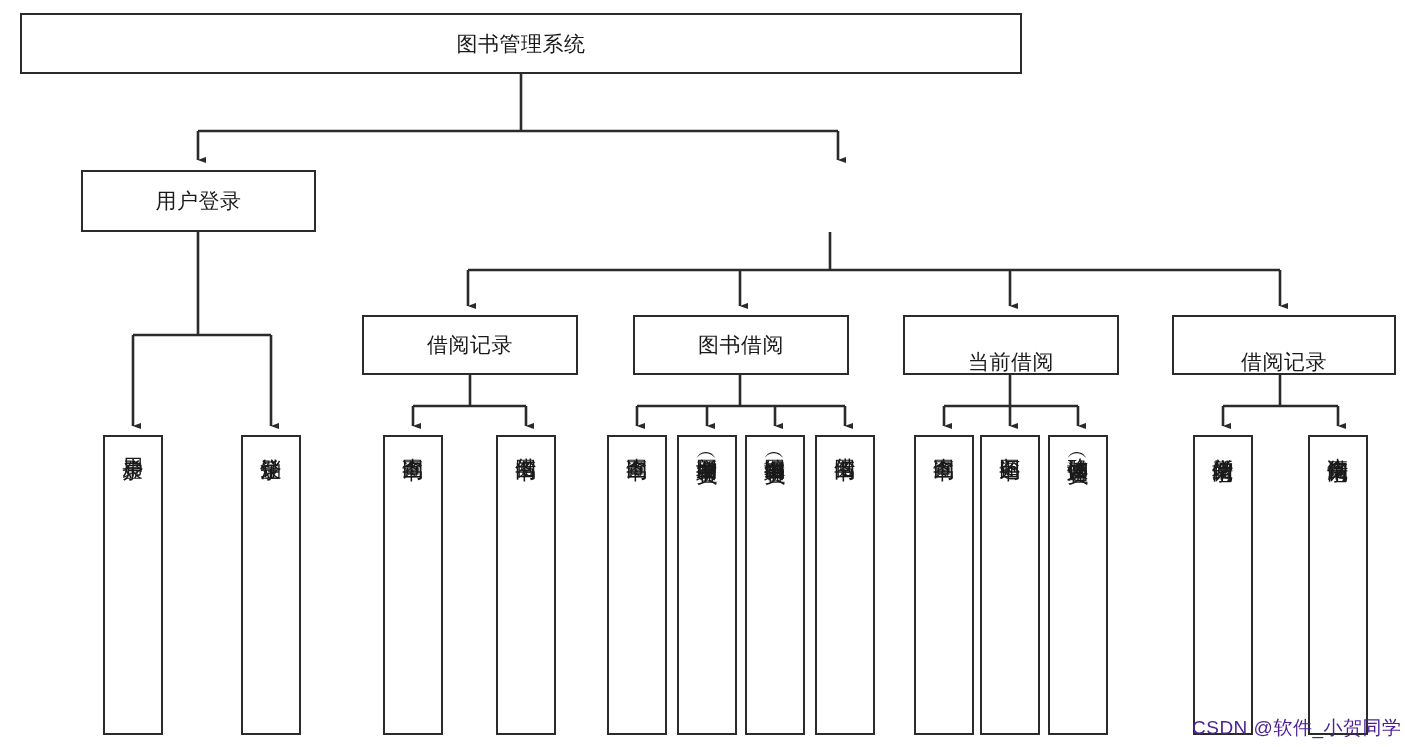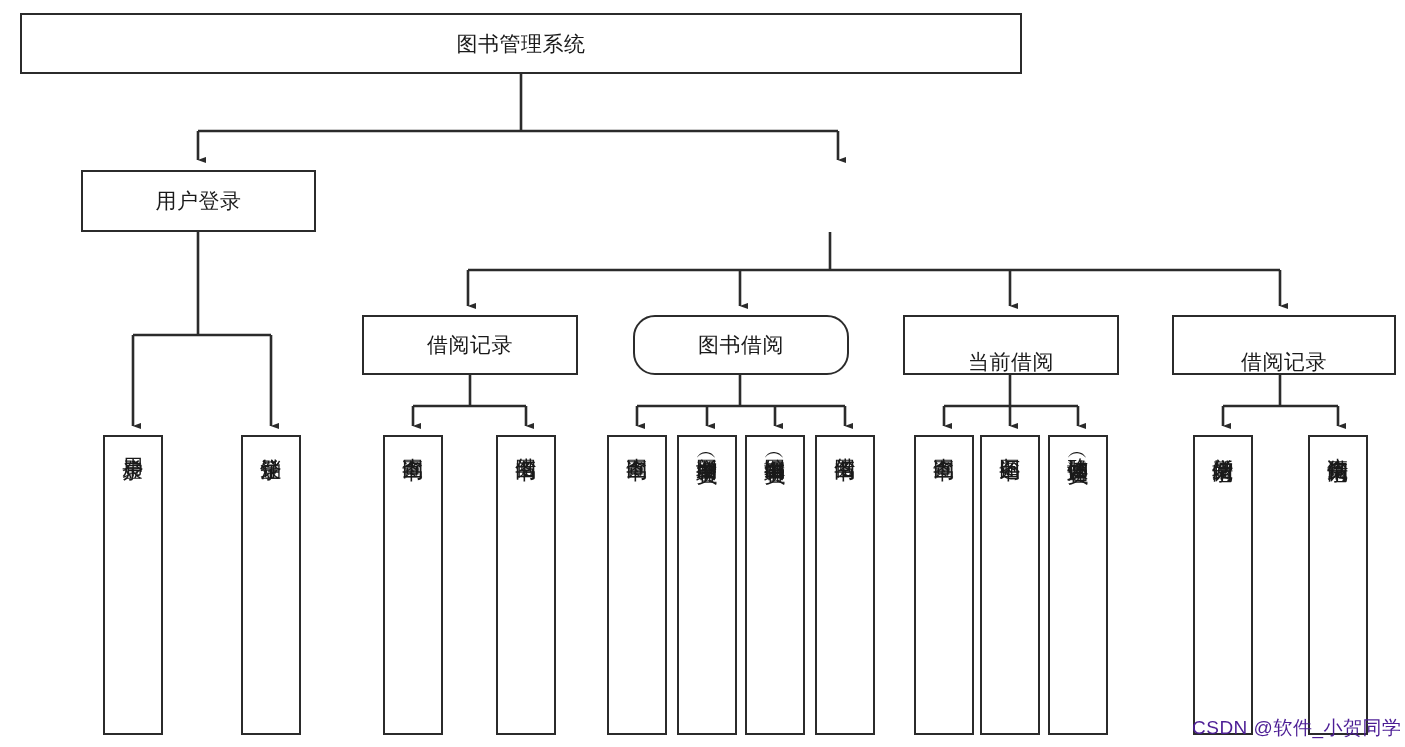--- a/index.html
+++ b/index.html
@@ -120,21 +120,21 @@
     <span class="label">图书管理系统</span>
   </div>
 
   <div class="node node-h" style="left:81px; top:170px; width:235px; height:62px;">
     <span class="label">用户登录</span>
   </div>
 
   <div class="node node-h" style="left:362px; top:315px; width:216px; height:60px;">
     <span class="label">借阅记录</span>
   </div>
-  <div class="node node-h" style="left:633px; top:315px; width:216px; height:60px;border-radius:22px;">
+  <div class="node node-h" style="left:633px; top:315px; width:216px; height:60px;">
     <span class="label">图书借阅</span>
   </div>
   <div class="node node-h" style="left:903px; top:315px; width:216px; height:60px;align-items:flex-end;">
     <span class="label">当前借阅</span>
   </div>
   <div class="node node-h" style="left:1172px; top:315px; width:224px; height:60px;align-items:flex-end;">
     <span class="label">借阅记录</span>
   </div>
 
   <div class="node node-v" style="left:103px; top:435px; width:60px; height:300px;">

